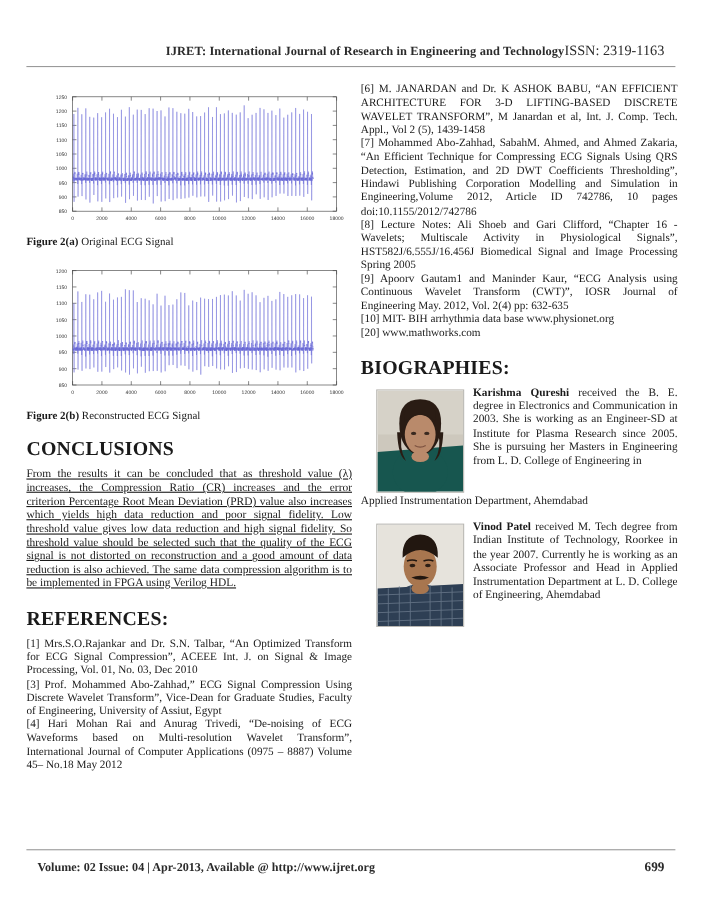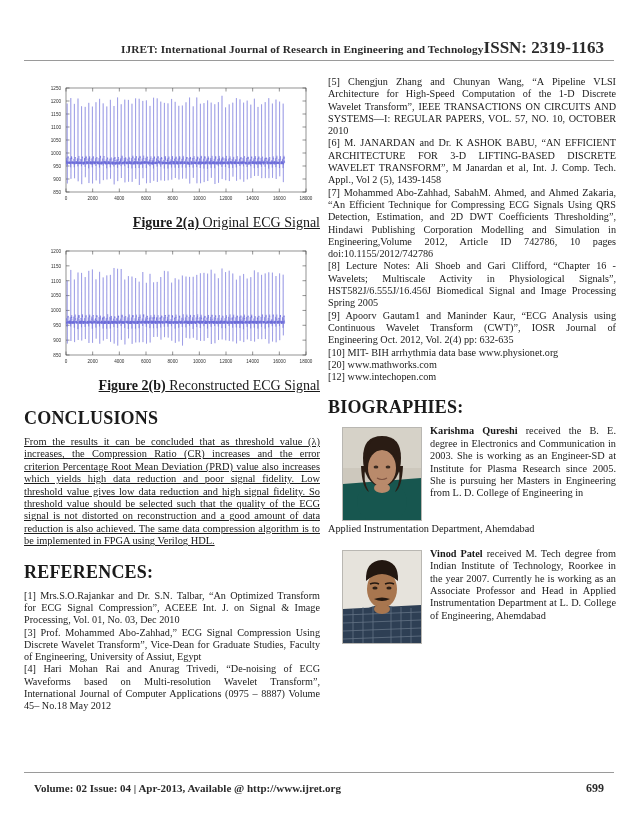--- a/index.html
+++ b/index.html
@@ -17,42 +17,42 @@
   }
   
   .header{
     position:absolute;left:34px;top:38px;width:570px;
     display:flex;justify-content:flex-end;align-items:baseline;
   }
   .header-title{
     font-weight:bold;font-size:11.3px;letter-spacing:.1px;color:#2b2b2b;
   }
   .header-issn{
-    font-weight:bold;font-size:17px;color:#2b2b2b;white-space:nowrap;
+    font-weight:normal;font-size:13px;color:#2b2b2b;white-space:nowrap;
   }
   .rule-top{
     position:absolute;left:24px;top:60px;width:590px;height:1px;background:#9a9a9a;
   }
   
   .col-left{
     position:absolute;left:24px;top:76px;width:296px;
   }
   .col-right{
     position:absolute;left:328px;top:76px;width:288px;
   }
   
   .figure-block{margin-bottom:2px;}
   .chart{
     position:relative;
     width:292px;height:128px;
     margin:4px 0 0 0;
   }
   .chart svg{display:block;}
   .fig-caption{
-    text-align:right;font-size:14px;margin:7px 0 12px 0;text-decoration:underline;
+    text-align:left;font-size:10px;margin:7px 0 12px 0;
   }
   .fig-caption b{font-weight:bold;}
   
   h2.sec{
     font-size:18px;font-weight:bold;margin:14px 0 7px 0;letter-spacing:.2px;
   }
   p.body{
     font-size:10.4px;line-height:12.4px;text-align:justify;margin:0 0 9px 0;
     hyphens:none;
     text-decoration:underline;
@@ -253,28 +253,26 @@
     <h2 class="sec">REFERENCES:</h2>
     <div class="reflist" id="refs-left">
         <p class="ref">[1] Mrs.S.O.Rajankar and  Dr. S.N. Talbar, “An Optimized Transform for ECG Signal Compression”,  ACEEE Int. J. on Signal &amp; Image Processing, Vol. 01, No. 03, Dec 2010</p>
         <p class="ref">[3] Prof. Mohammed Abo-Zahhad,” ECG Signal Compression Using Discrete Wavelet Transform”, Vice-Dean for Graduate Studies, Faculty of Engineering, University of Assiut, Egypt</p>
         <p class="ref">[4] Hari Mohan Rai and Anurag Trivedi, “De-noising of ECG Waveforms based on Multi-resolution Wavelet Transform”, International Journal of Computer Applications (0975 – 8887) Volume 45– No.18 May 2012</p>
       </div>
   </div>
 
   <div class="col-right">
     <div class="reflist" id="refs-right">
-        <p class="ref">[5] Chengjun Zhang and Chunyan Wang, “A Pipeline VLSI Architecture for High-Speed Computation of the 1-D Discrete Wavelet Transform”,      IEEE  TRANSACTIONS  ON CIRCUITS  AND  SYSTEMS—I:  REGULAR  PAPERS, VOL. 57, NO. 10, OCTOBER 2010</p>
         <p class="ref">[6] M. JANARDAN and Dr. K ASHOK BABU, “AN EFFICIENT ARCHITECTURE FOR 3-D LIFTING-BASED DISCRETE WAVELET TRANSFORM”, M Janardan et al, Int. J. Comp. Tech. Appl., Vol 2 (5), 1439-1458</p>
         <p class="ref">[7] Mohammed Abo-Zahhad, SabahM. Ahmed, and Ahmed Zakaria, “An Efficient Technique for Compressing ECG Signals Using QRS Detection, Estimation, and 2D DWT Coefficients Thresholding”,  Hindawi Publishing Corporation Modelling and Simulation in Engineering,Volume 2012, Article ID 742786, 10 pages doi:10.1155/2012/742786</p>
         <p class="ref">[8] Lecture Notes: Ali Shoeb and Gari Clifford, “Chapter 16 - Wavelets;  Multiscale  Activity  in  Physiological  Signals”, HST582J/6.555J/16.456J  Biomedical  Signal  and  Image Processing Spring 2005</p>
-        <p class="ref">[9] Apoorv Gautam1 and Maninder Kaur, “ECG Analysis using Continuous Wavelet Transform (CWT)”, IOSR Journal of Engineering Oct. 2012, Vol. 2(4) pp: 632-635</p>
+        <p class="ref">[9] Apoorv Gautam1 and Maninder Kaur, “ECG Analysis using Continuous Wavelet Transform (CWT)”, IOSR Journal of Engineering May. 2012, Vol. 2(4) pp: 632-635</p>
         <p class="ref">[10] MIT- BIH arrhythmia data base www.physionet.org</p>
         <p class="ref">[20] www.mathworks.com</p>
-        <p class="ref">[12] www.intechopen.com</p>
       </div>
 
     <h2 class="sec">BIOGRAPHIES:</h2>
 
     <div class="bio">
       <div class="bio-photo">
         <svg class="ph-bg" viewBox="0 0 78 92" preserveAspectRatio="none" aria-hidden="true">
           <rect x="0" y="0" width="78" height="92" fill="#cdc8bd"></rect>
           <rect x="0" y="0" width="78" height="40" fill="#d6d2c8"></rect>
           <path d="M0 56 L78 50 L78 92 L0 92 Z" fill="#17564f"></path>

